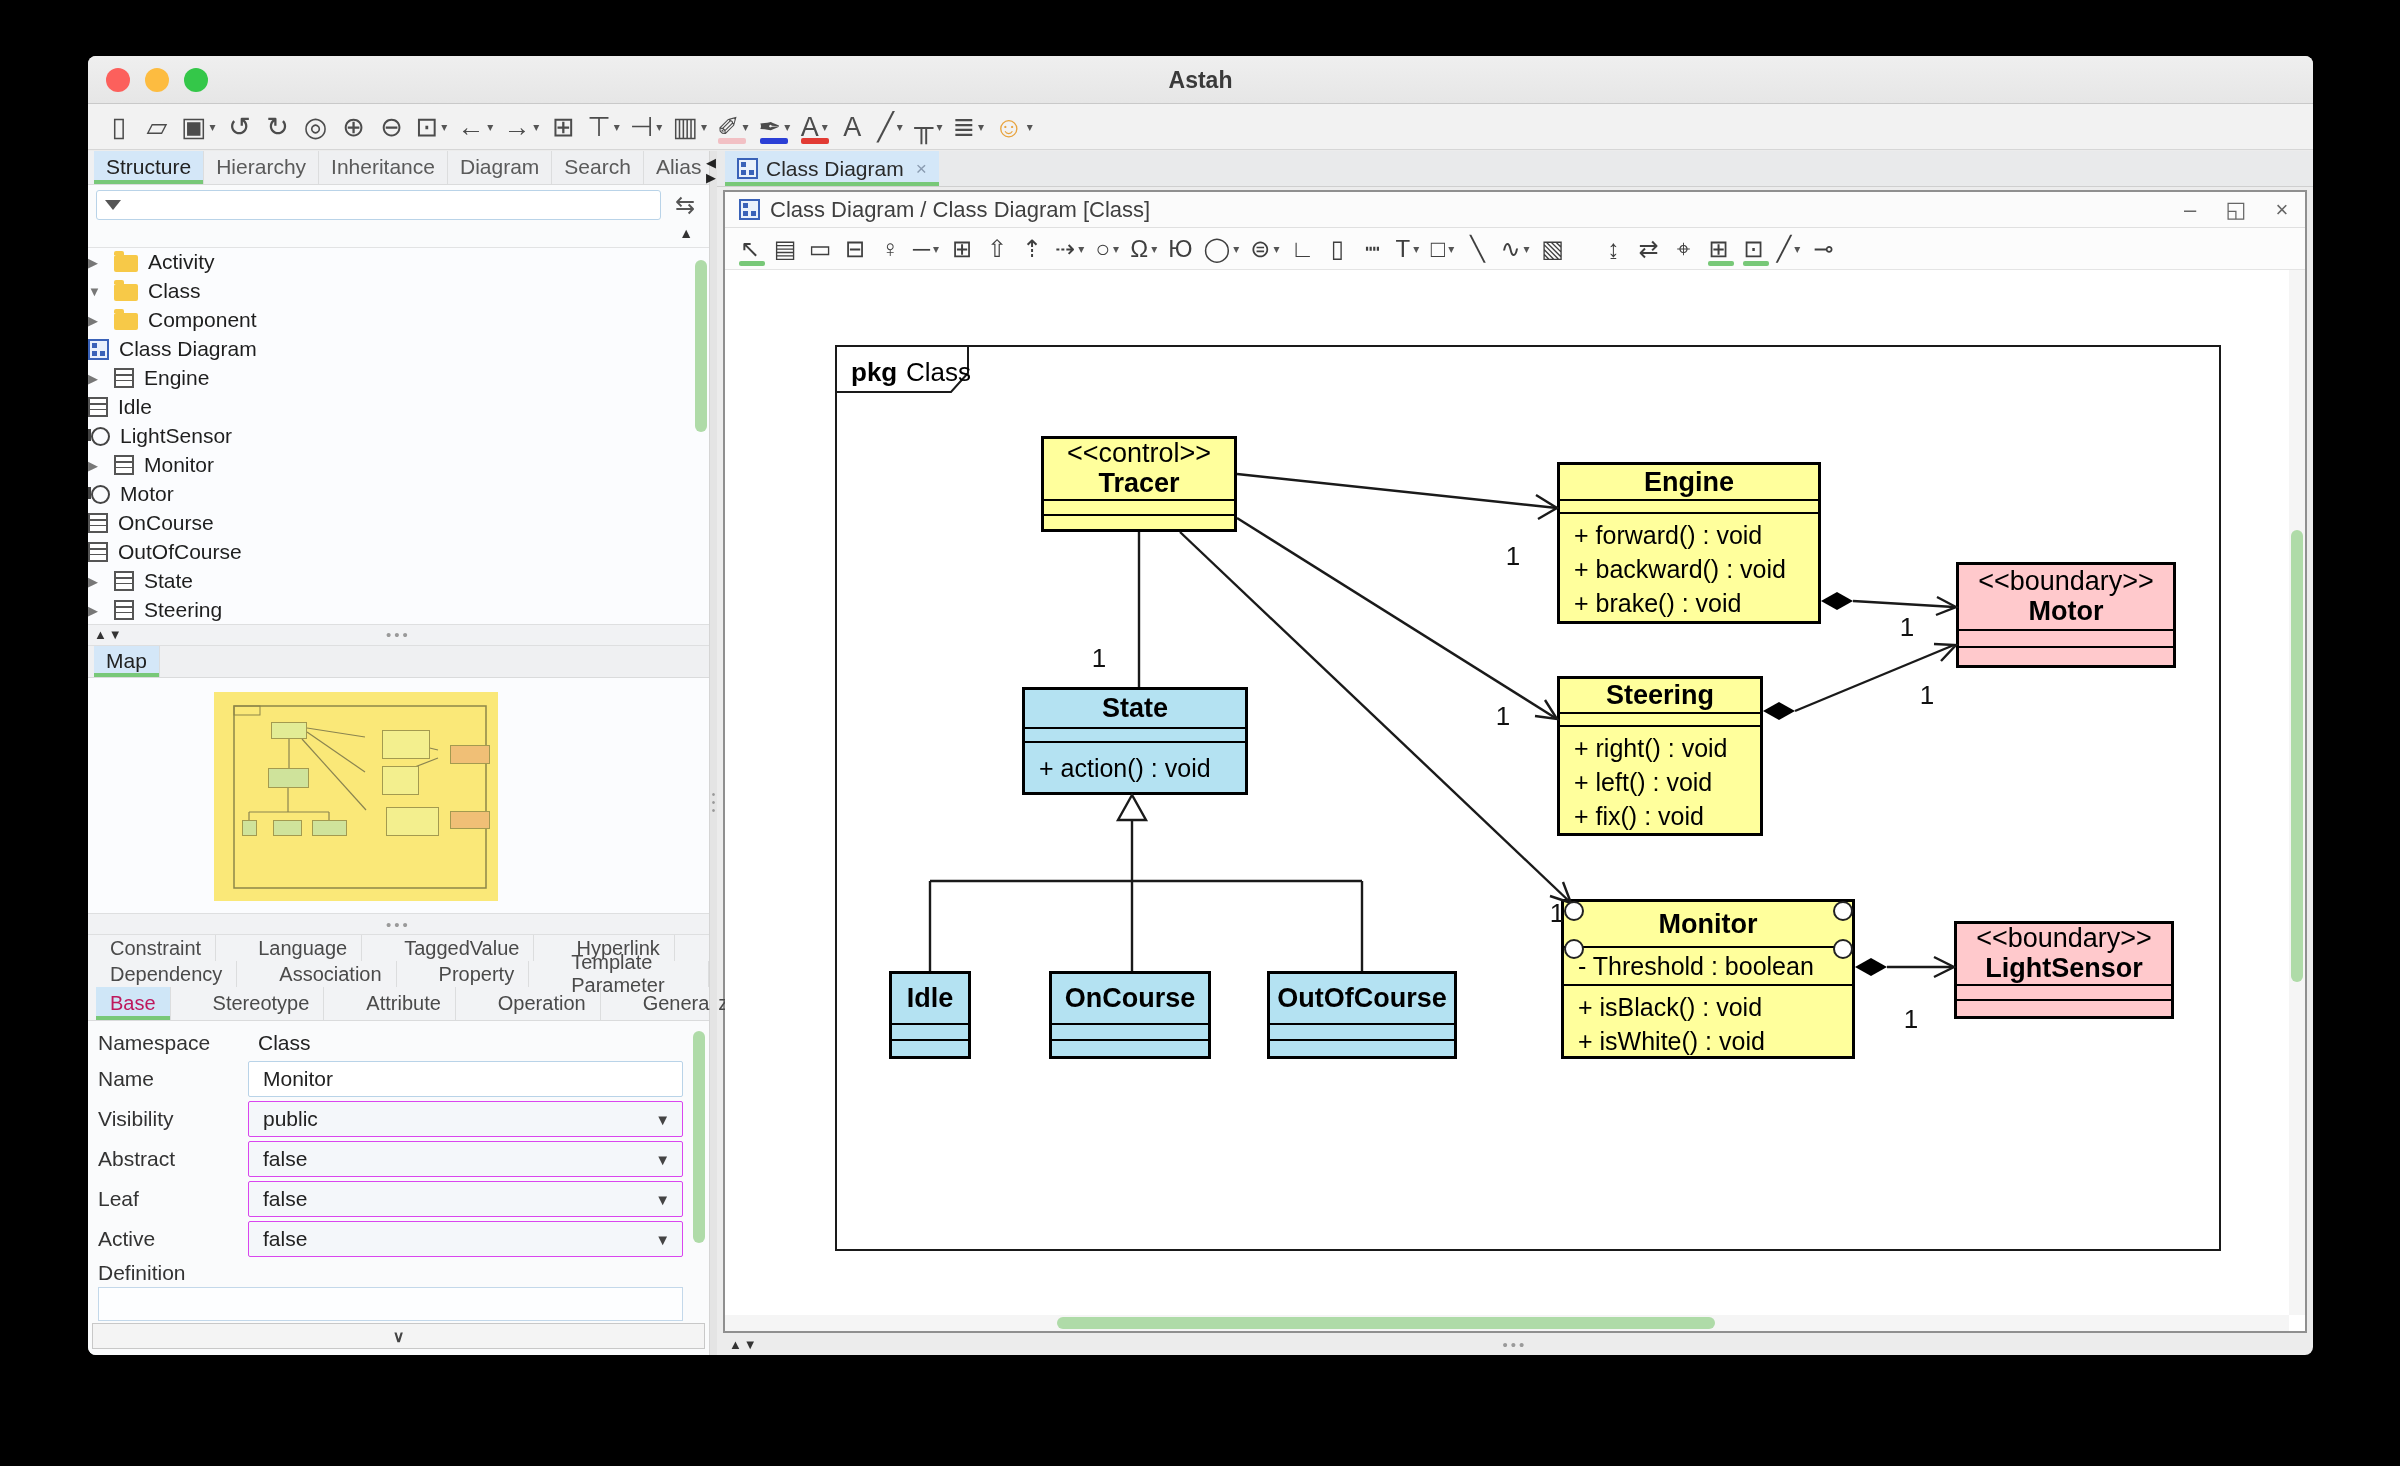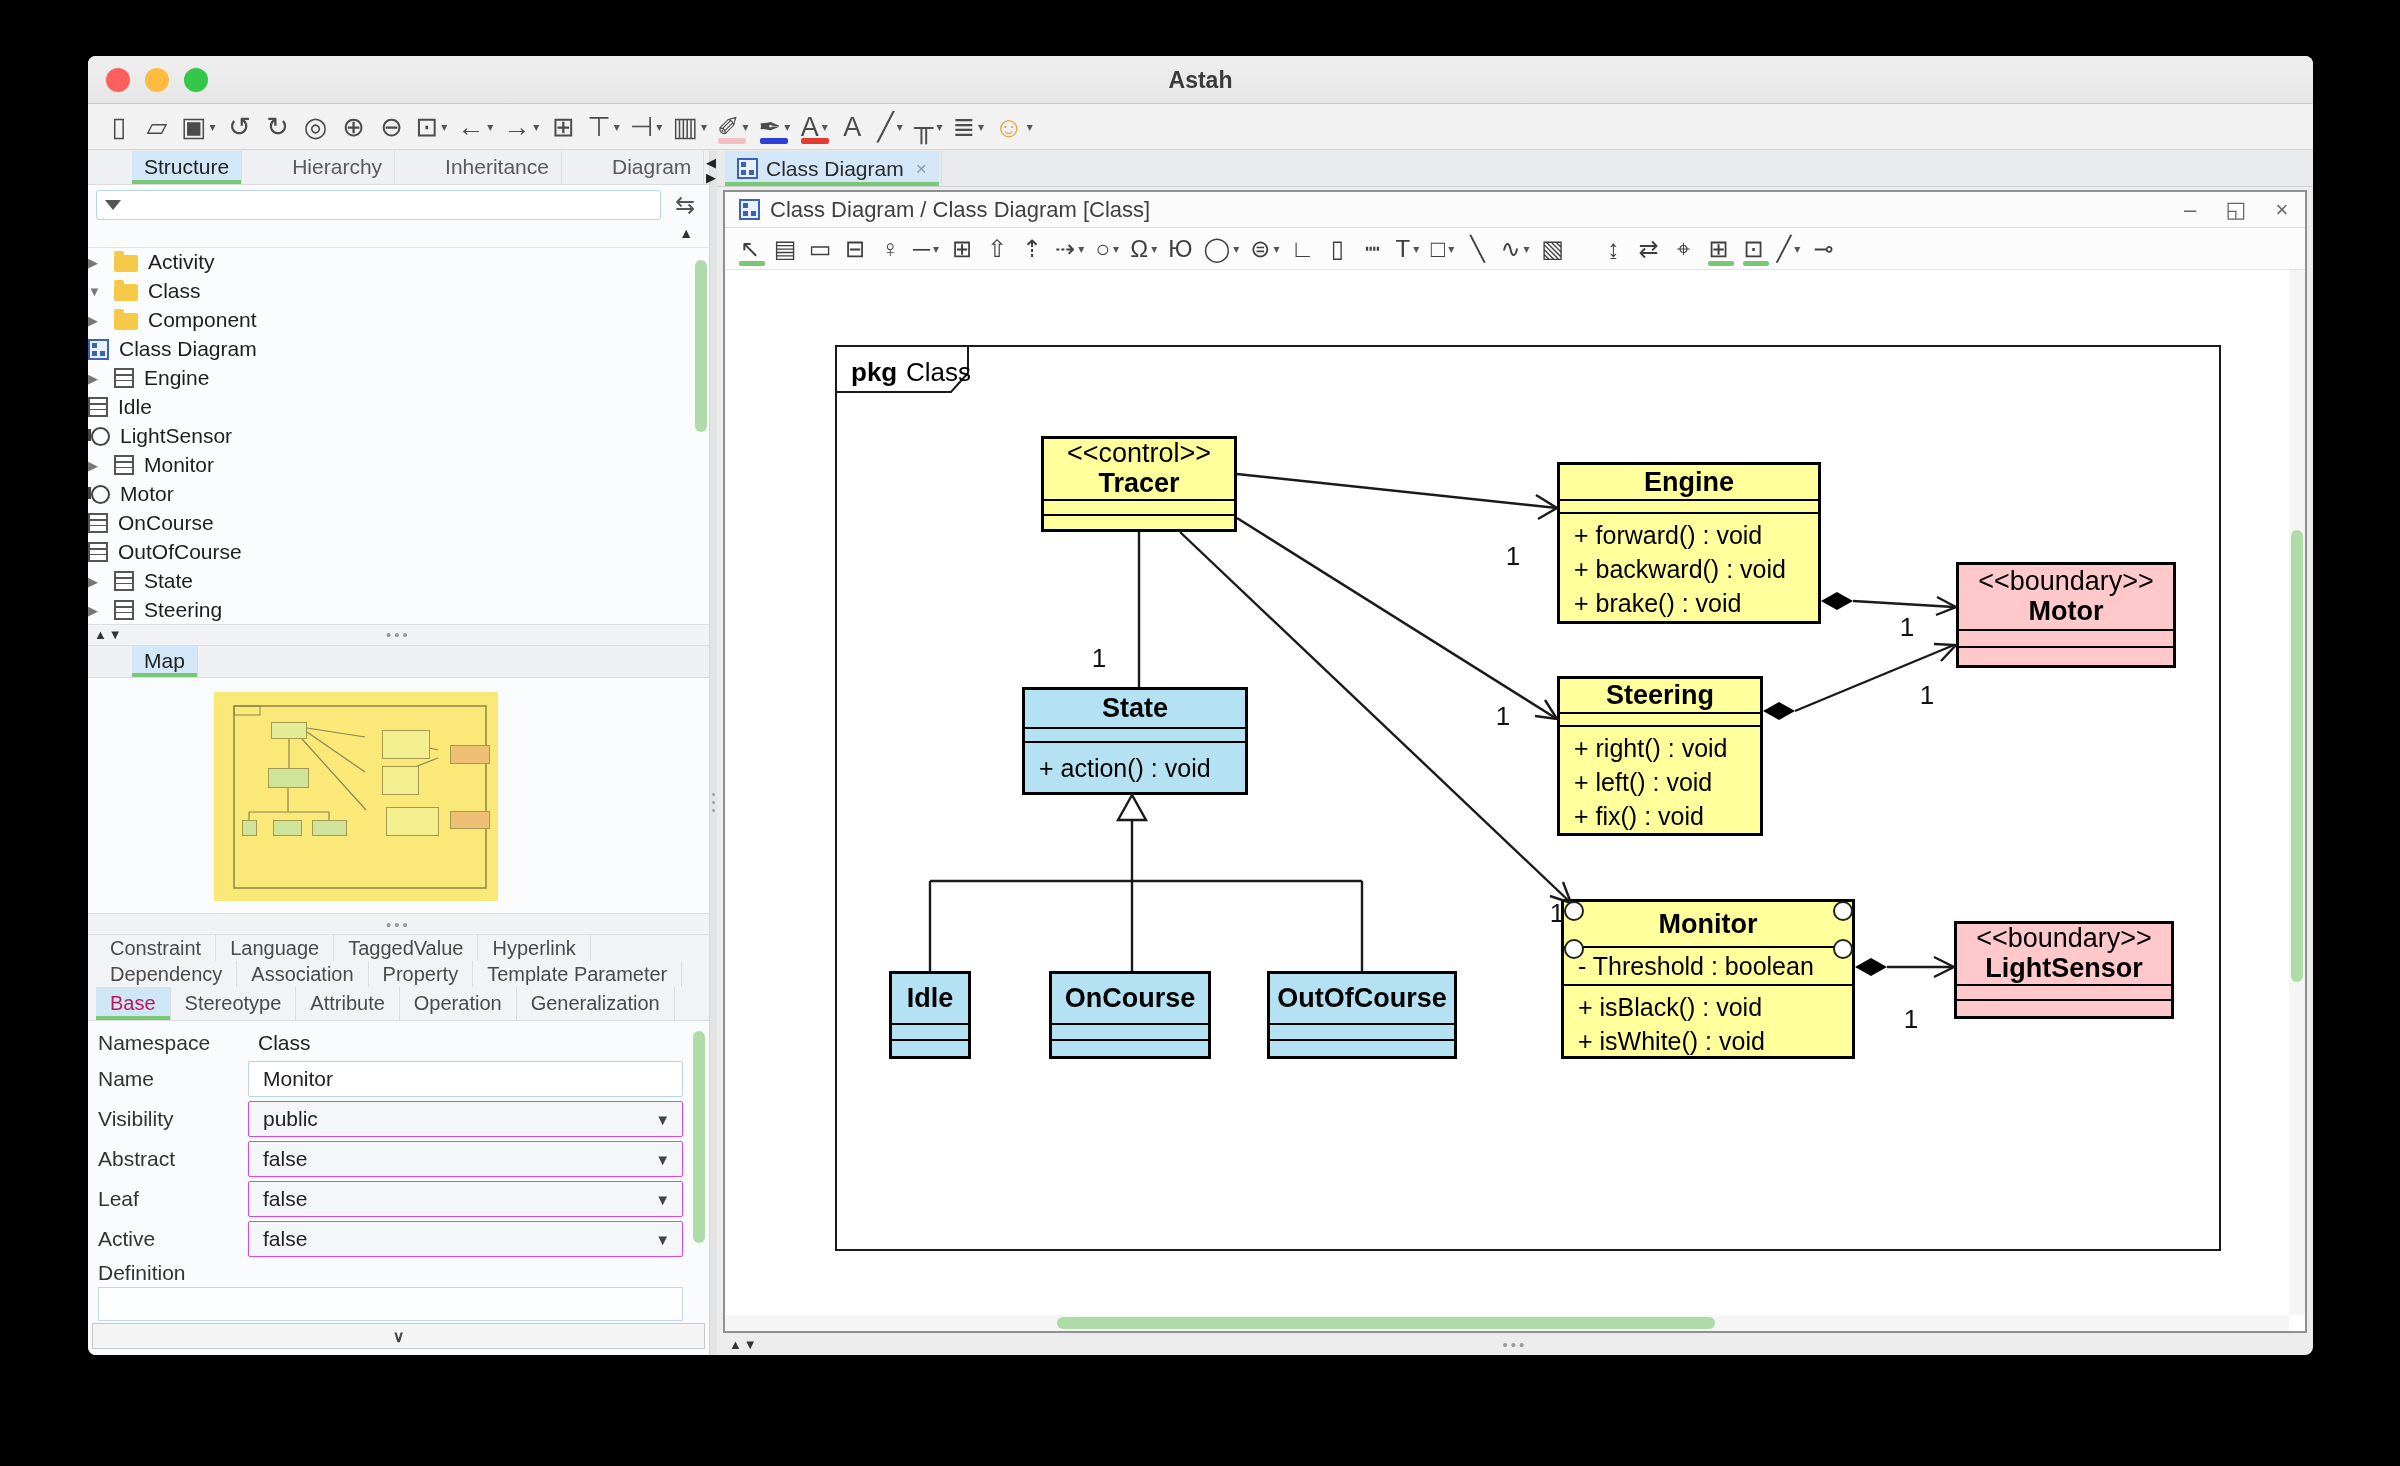--- a/index.html
+++ b/index.html
@@ -24,21 +24,21 @@
   .tcaret { font-size:12px; color:#555; margin-left:3px; }
   .tbar { position:absolute; left:4px; bottom:3px; width:28px; height:6px; border-radius:2px; }
   .i-smile { color:#E8A33D; font-size:29px; }
 
   
   .main { position:absolute; top:95px; left:0; right:0; bottom:0; display:flex; }
 
   
   .left-panel { width:622px; display:flex; flex-direction:column; background:#FAFBFC; border-right:1px solid #D5D5D5; }
   .lp-tabs { height:34px; background:#EFF0F2; display:flex; align-items:stretch; border-bottom:1px solid #DADBDC; padding-left:6px; }
-  .ltab { padding:0 12px; font-size:21px; color:#5A5A5A; display:flex; align-items:center; border-right:1px solid #DCDDDE; position:relative;margin-left:38px; }
+  .ltab { padding:0 12px; font-size:21px; color:#5A5A5A; display:flex; align-items:center; border-right:1px solid #DCDDDE; position:relative; }
   .ltab.sel { background:#D4E7F8; color:#222; }
   .ltab.sel::after { content:""; position:absolute; left:0; right:0; bottom:0; height:4px; background:#78C878; }
   .lp-filter { height:40px; display:flex; align-items:center; padding:0 8px; gap:8px; }
   .filter-box { flex:1; height:30px; background:#fff; border:1px solid #B9D3E8; border-radius:3px; display:flex; align-items:center; padding:0 8px; }
   .funnel { width:0; height:0; border:8px solid transparent; border-top:10px solid #555; position:relative; top:4px; }
   .filter-input { flex:1; border:none; outline:none; font-size:20px; background:transparent; height:26px; }
   .swapicon { font-size:24px; color:#555; padding:0 6px; }
   .lp-collapse { height:22px; display:flex; justify-content:flex-end; padding-right:16px; font-size:14px; color:#333; }
   .lp-tree { position:relative; height:378px; background:#FBFCFE; border-top:1px solid #E2E3E4; overflow:hidden; }
   .trow { height:29px; display:flex; align-items:center; font-size:21px; color:#1E1E1E; }
@@ -57,21 +57,21 @@
   .tree-scroll { position:absolute; right:2px; top:14px; width:12px; height:172px; background:#AFDBA8; border-radius:6px; }
   .lp-split { height:22px; background:#F1F2F4; border-top:1px solid #DEDFE0; border-bottom:1px solid #DEDFE0;
               display:flex; align-items:center; font-size:13px; color:#333; position:relative; }
   .split-arrows { padding-left:6px; letter-spacing:2px; }
   .split-dots { position:absolute; left:0; right:0; text-align:center; color:#9A9A9A; font-size:15px; letter-spacing:3px; }
   .lp-maptab { height:32px; background:#EFF0F2; border-bottom:1px solid #DADBDC; display:flex; padding-left:6px; }
   .lp-map { height:236px; background:#FBFCFE; position:relative; }
   .map-thumb { position:absolute; left:126px; top:14px; width:284px; height:209px; background:#FAE878; }
   .mini { position:absolute; border:1px solid #A39A4F; }
   .lp-proptabs { background:#F2F3F5; }
-  .ptrow { display:flex; align-items:stretch; height:26px; padding-left:8px; }
+  .ptrow { display:flex; align-items:stretch; height:26px; padding-left:8px;gap:28px; }
   .ptrow.third { height:34px; border-bottom:1px solid #DADBDC; }
   .ptab { font-size:20px; color:#4A4A4A; display:flex; align-items:center; padding:0 14px; border-right:1px solid #DCDDDE; position:relative; }
   .ptab.sel { background:#CFE6F7; color:#be185d; }
   .ptab.sel::after { content:""; position:absolute; left:0; right:0; bottom:0; height:4px; background:#78C878; }
   .lp-form { flex:1; position:relative; background:#FAFBFC; padding-top:6px; }
   .frow { display:flex; align-items:center; height:40px; padding:0 26px 0 10px; }
   .frow.nsrow { height:32px; }
   .flabel { width:150px; font-size:21px; color:#333; flex:none; }
   .fvalue { font-size:21px; color:#222; padding-left:10px; }
   .ftext { flex:1; height:36px; background:#fff; border:1px solid #B9D3E8; border-radius:2px; font-size:21px; padding:0 14px; color:#222; outline:none; font-family:"Liberation Sans",sans-serif;}

